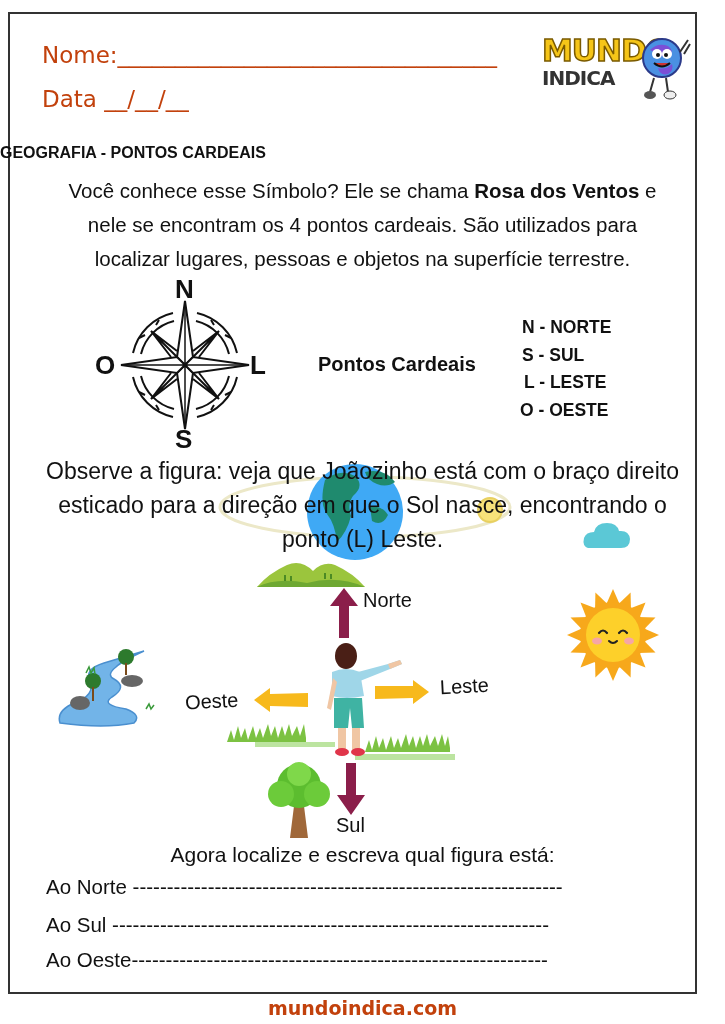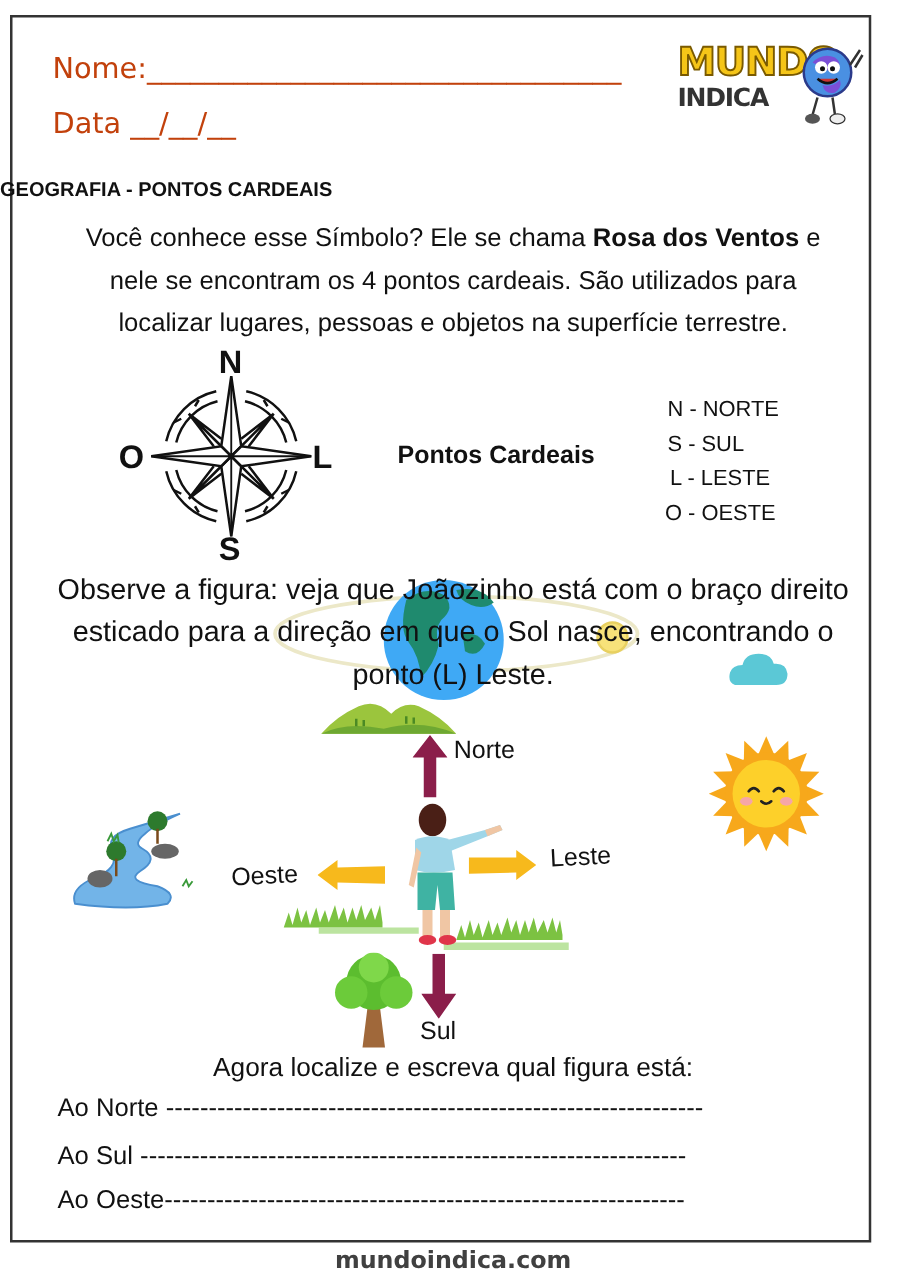--- a/index.html
+++ b/index.html
@@ -6,27 +6,27 @@
   body { width:725px; height:1024px; position:relative; overflow:hidden; font-family:"Liberation Sans", sans-serif; color:#111; }
   .frame { position:absolute; left:8px; top:12px; width:689px; height:982px; border:2px solid #333; box-sizing:border-box; }
   .abs { position:absolute; }
   .header-line { position:absolute; left:42px; font-family:"DejaVu Sans", sans-serif; font-size:23px; color:#c2410c; white-space:nowrap; }
   .logo { position:absolute; left:540px; top:32px; width:155px; height:72px; }
   .logo-text { position:absolute; font-family:"DejaVu Sans", sans-serif; font-weight:bold; letter-spacing:-1px; }
   .title { position:absolute; left:0; width:725px; top:144px; font-weight:bold; font-size:16px; color:#111; }
   .intro { position:absolute; left:60px; width:605px; top:174px; text-align:center; font-size:20.5px; line-height:34px; color:#111; }
   .compass-letter { position:absolute; font-weight:bold; font-size:26px; color:#111; }
   .pontos-label { position:absolute; left:318px; top:353px; font-weight:bold; font-size:20px; }
-  .legend { position:absolute; left:532px; top:314px; font-weight:normal; font-size:17.5px; line-height:27.5px; }
+  .legend { position:absolute; left:520px; top:314px; font-weight:bold; font-size:17.5px; line-height:27.5px; }
   .legend div { white-space:nowrap; }
   .observe { position:absolute; left:30px; width:665px; top:454px; text-align:center; font-size:23px; line-height:34px; color:#111; z-index:3; }
   .dir-label { position:absolute; font-size:20px; color:#111; z-index:4; }
   .agora { position:absolute; left:0; width:725px; top:843px; text-align:center; font-size:21px; }
   .answer { position:absolute; left:46px; font-size:20.5px; white-space:nowrap; }
-  .footer { position:absolute; left:0; width:725px; top:997px; text-align:center; font-family:"DejaVu Sans", sans-serif; font-weight:bold; font-size:19px; color:#404040; }
+  .footer { position:absolute; left:0; width:725px; top:997px; text-align:center; font-family:"DejaVu Sans", sans-serif; font-weight:bold; font-size:19px; color:#c2410c; }
   svg { display:block; }
 </style>
 </head>
 <body>
 
 <div class="frame"></div>
 
 <div class="header-line" style="top:42px;">Nome:_________________________________</div>
 <div class="header-line" style="top:86px;">Data __/__/__</div>
 

